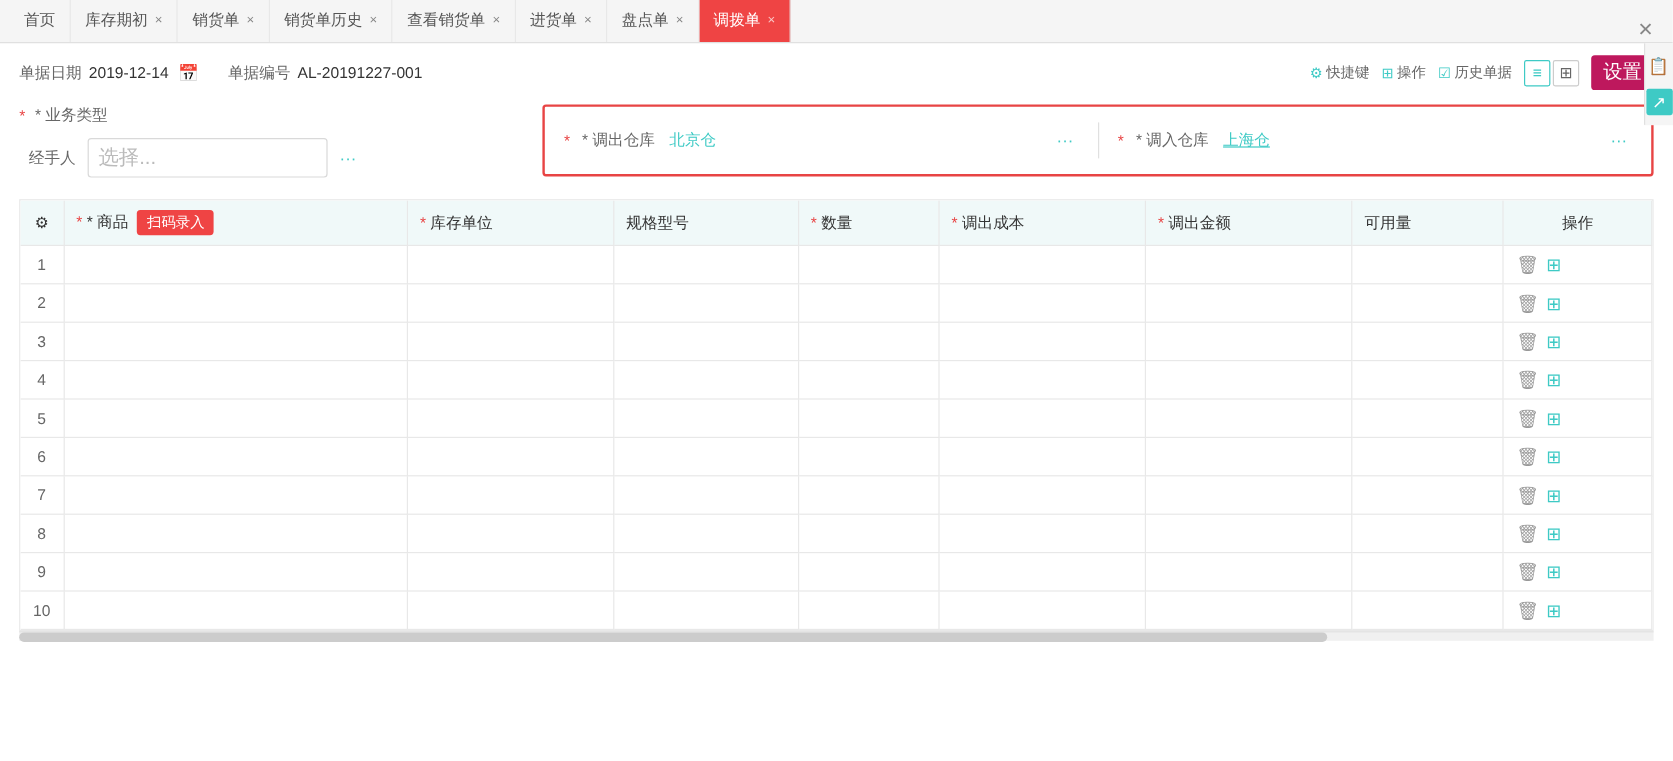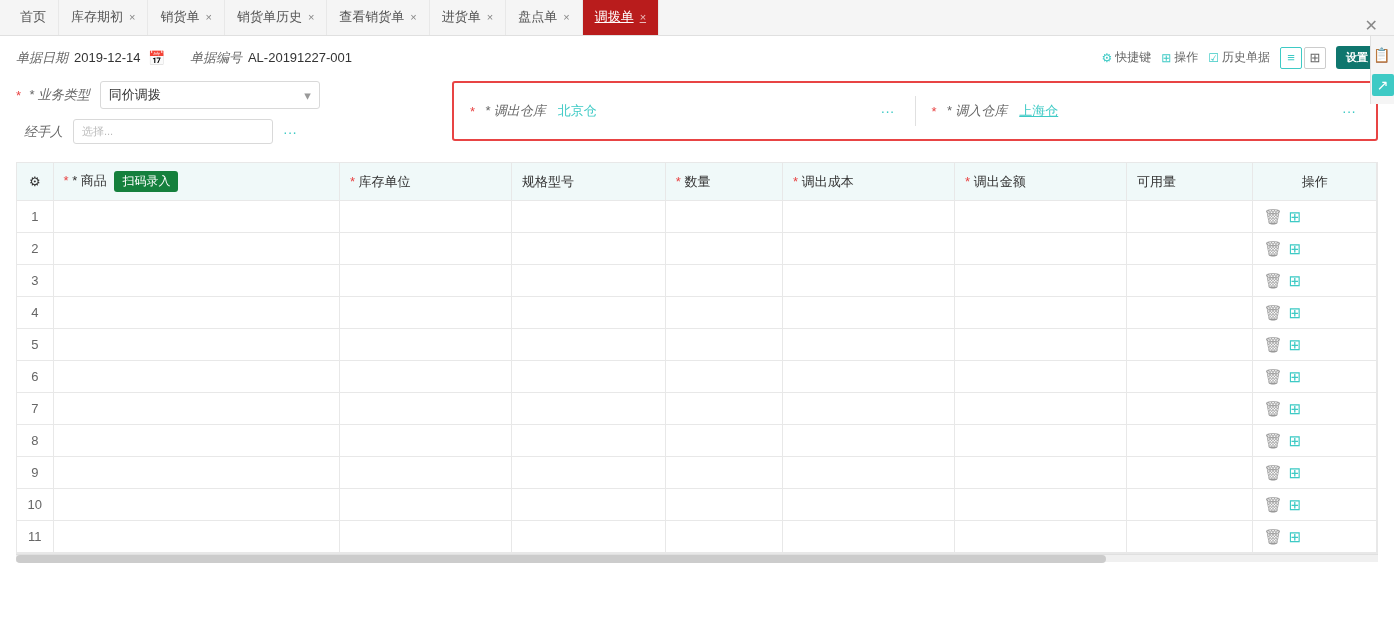--- a/index.html
+++ b/index.html
@@ -8,47 +8,47 @@
     
     .tab-bar {
       display: flex; align-items: flex-end; background: #f5f5f5; border-bottom: 1px solid #e0e0e0;
       height: 36px; padding: 0 8px; position: relative;
     }
     .tab-item {
       display: flex; align-items: center; padding: 0 12px; height: 36px; cursor: pointer;
       font-size: 13px; color: #555; white-space: nowrap; border-right: 1px solid #e8e8e8;
     }
     .tab-item.active {
-      background: #b91c1c; color: #fff; border-radius: 0; text-decoration: underline;
+      background: #ef4444; color: #fff; border-radius: 0;
     }
     .tab-close {
       margin-left: 6px; font-size: 11px; cursor: pointer; color: inherit; opacity: 0.7;
     }
     .tab-bar-close {
       margin-left: auto; cursor: pointer; font-size: 16px; color: #888; padding: 0 8px;
     }
 
     
     .content { padding: 10px 16px; }
 
     
     .header-row {
       display: flex; align-items: center; margin-bottom: 12px; gap: 24px;
     }
     .field-group { display: flex; align-items: center; gap: 6px; }
-    .field-label { color: #666; font-size: 13px; font-style: italic; }
+    .field-label { color: #666; font-size: 13px; }
     .field-value { color: #333; font-size: 13px; }
     .calendar-icon { color: #3ecac5; cursor: pointer; font-size: 14px; margin-left: 2px; }
     .header-actions { margin-left: auto; display: flex; align-items: center; gap: 10px; }
     .action-btn {
       display: flex; align-items: center; gap: 3px; color: #666; font-size: 12px; cursor: pointer;
     }
     .btn-set {
-      background: #0f766e; color: #fff; border: none; padding: 4px 10px; border-radius: 3px;
-      cursor: pointer; font-size: 11px; font-weight: bold;
+      background: #be185d; color: #fff; border: none; padding: 4px 10px; border-radius: 3px;
+      cursor: pointer; font-size: 16px;
     }
 
     
     .form-section {
       display: flex; align-items: flex-start; gap: 16px; margin-bottom: 8px;
     }
     .form-left { flex: 0 0 420px; }
     .form-right {
       flex: 1; border: 2px solid #e84444; border-radius: 3px; padding: 10px 16px;
       display: flex; align-items: center; gap: 0; min-height: 60px;
@@ -64,21 +64,21 @@
     .select-wrapper .arrow { margin-left: auto; color: #999; }
     .ellipsis-btn {
       color: #3ecac5; cursor: pointer; font-size: 14px; padding: 0 4px;
     }
     .warehouse-group {
       display: flex; align-items: center; gap: 8px; flex: 1;
     }
     .warehouse-divider {
       width: 1px; height: 30px; background: #e0e0e0; margin: 0 16px;
     }
-    .person-placeholder { color: #bbb; font-size: 11px; }
+    .person-placeholder { color: #bbb; font-size: 17px; }
 
     
     .table-wrapper { overflow-x: auto; border: 1px solid #e8e8e8; }
     table {
       width: 100%; border-collapse: collapse; font-size: 13px;
     }
     thead tr { background: #f0f9f9; }
     thead th {
       padding: 8px 10px; text-align: left; border-right: 1px solid #e8e8e8;
       border-bottom: 1px solid #e8e8e8; font-weight: normal; color: #333; white-space: nowrap;
@@ -87,21 +87,21 @@
     tbody tr:nth-child(odd) { background: #fff; }
     tbody td {
       padding: 6px 10px; border-right: 1px solid #e8e8e8; border-bottom: 1px solid #e8e8e8;
       height: 32px; color: #333; font-size: 13px;
     }
     .row-num { color: #666; text-align: center; width: 36px; }
     .subtotal-row td { background: #fffbe6 !important; font-weight: normal; }
     .op-cell { display: flex; align-items: center; gap: 6px; }
     .op-icon { color: #999; cursor: pointer; font-size: 15px; }
     .scan-btn {
-      background: #15803d; color: #fff; border: none; padding: 2px 8px; border-radius: 3px;
+      background: #ef4444; color: #fff; border: none; padding: 2px 8px; border-radius: 3px;
       cursor: pointer; font-size: 12px; margin-left: 4px; font-family: Liberation Mono, monospace;
     }
 
     
     .scrollbar-track {
       height: 8px; background: #f0f0f0; border-top: 1px solid #e0e0e0;
     }
     .scrollbar-thumb {
       height: 8px; width: 80%; background: #ccc; border-radius: 4px;
     }
@@ -188,24 +188,20 @@
       <button class="btn-set">设置</button>
     </div>
   </div>
 
   <div class="form-section">
 
     <div class="form-left">
       <div class="form-field">
         <span class="required-star">*</span>
         <span class="field-label" style="margin-right:4px;color:#666">* 业务类型</span>
-        <div class="select-wrapper" style="width:220px;">
-          <span>同价调拨</span>
-          <span class="arrow">▾</span>
-        </div>
       </div>
       <div class="form-field" style="margin-left:8px;">
         <span class="field-label" style="color:#666;margin-right:4px;">经手人</span>
         <span class="person-placeholder" style="border:1px solid #d9d9d9;border-radius:3px;padding:4px 8px;min-width:200px;display:inline-block;color:#bbb;">选择...</span>
         <span class="ellipsis-btn">···</span>
       </div>
     </div>
 
     <div class="form-right">
       <div class="warehouse-group">
@@ -417,36 +413,20 @@
       <td></td>
       <td></td>
       <td></td>
       <td>
         <div class="op-cell">
           <span class="op-icon">🗑</span>
           <span class="op-icon" style="color:#3ecac5;">⊞</span>
         </div>
       </td>
     </tr>
-          <tr>
-      <td class="row-num">11</td>
-      <td></td>
-      <td></td>
-      <td></td>
-      <td></td>
-      <td></td>
-      <td></td>
-      <td></td>
-      <td>
-        <div class="op-cell">
-          <span class="op-icon">🗑</span>
-          <span class="op-icon" style="color:#3ecac5;">⊞</span>
-        </div>
-      </td>
-    </tr>
         </tbody>
     </table>
   </div>
   <div class="scrollbar-track">
     <div class="scrollbar-thumb"></div>
   </div>
 </div>
 
 <div class="right-sidebar">
   <div class="sidebar-icon" title="notes">📋</div>

